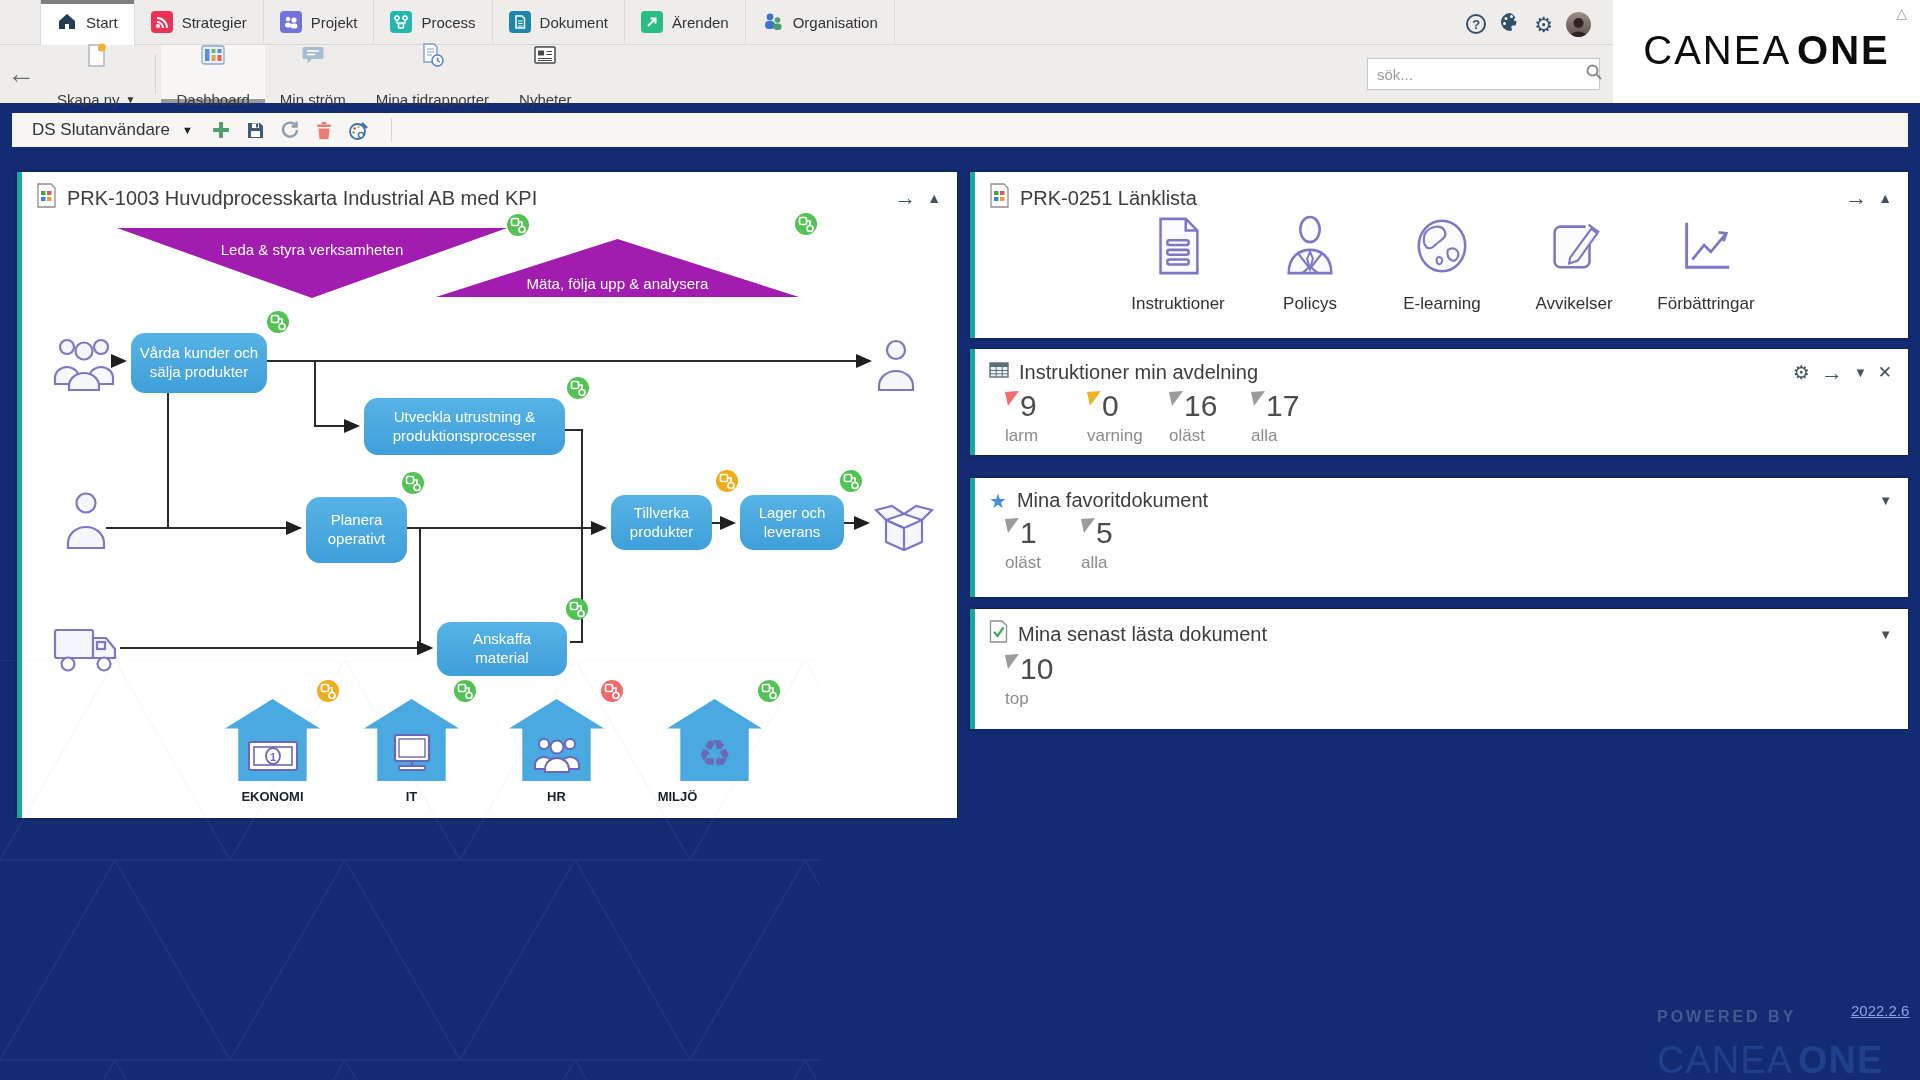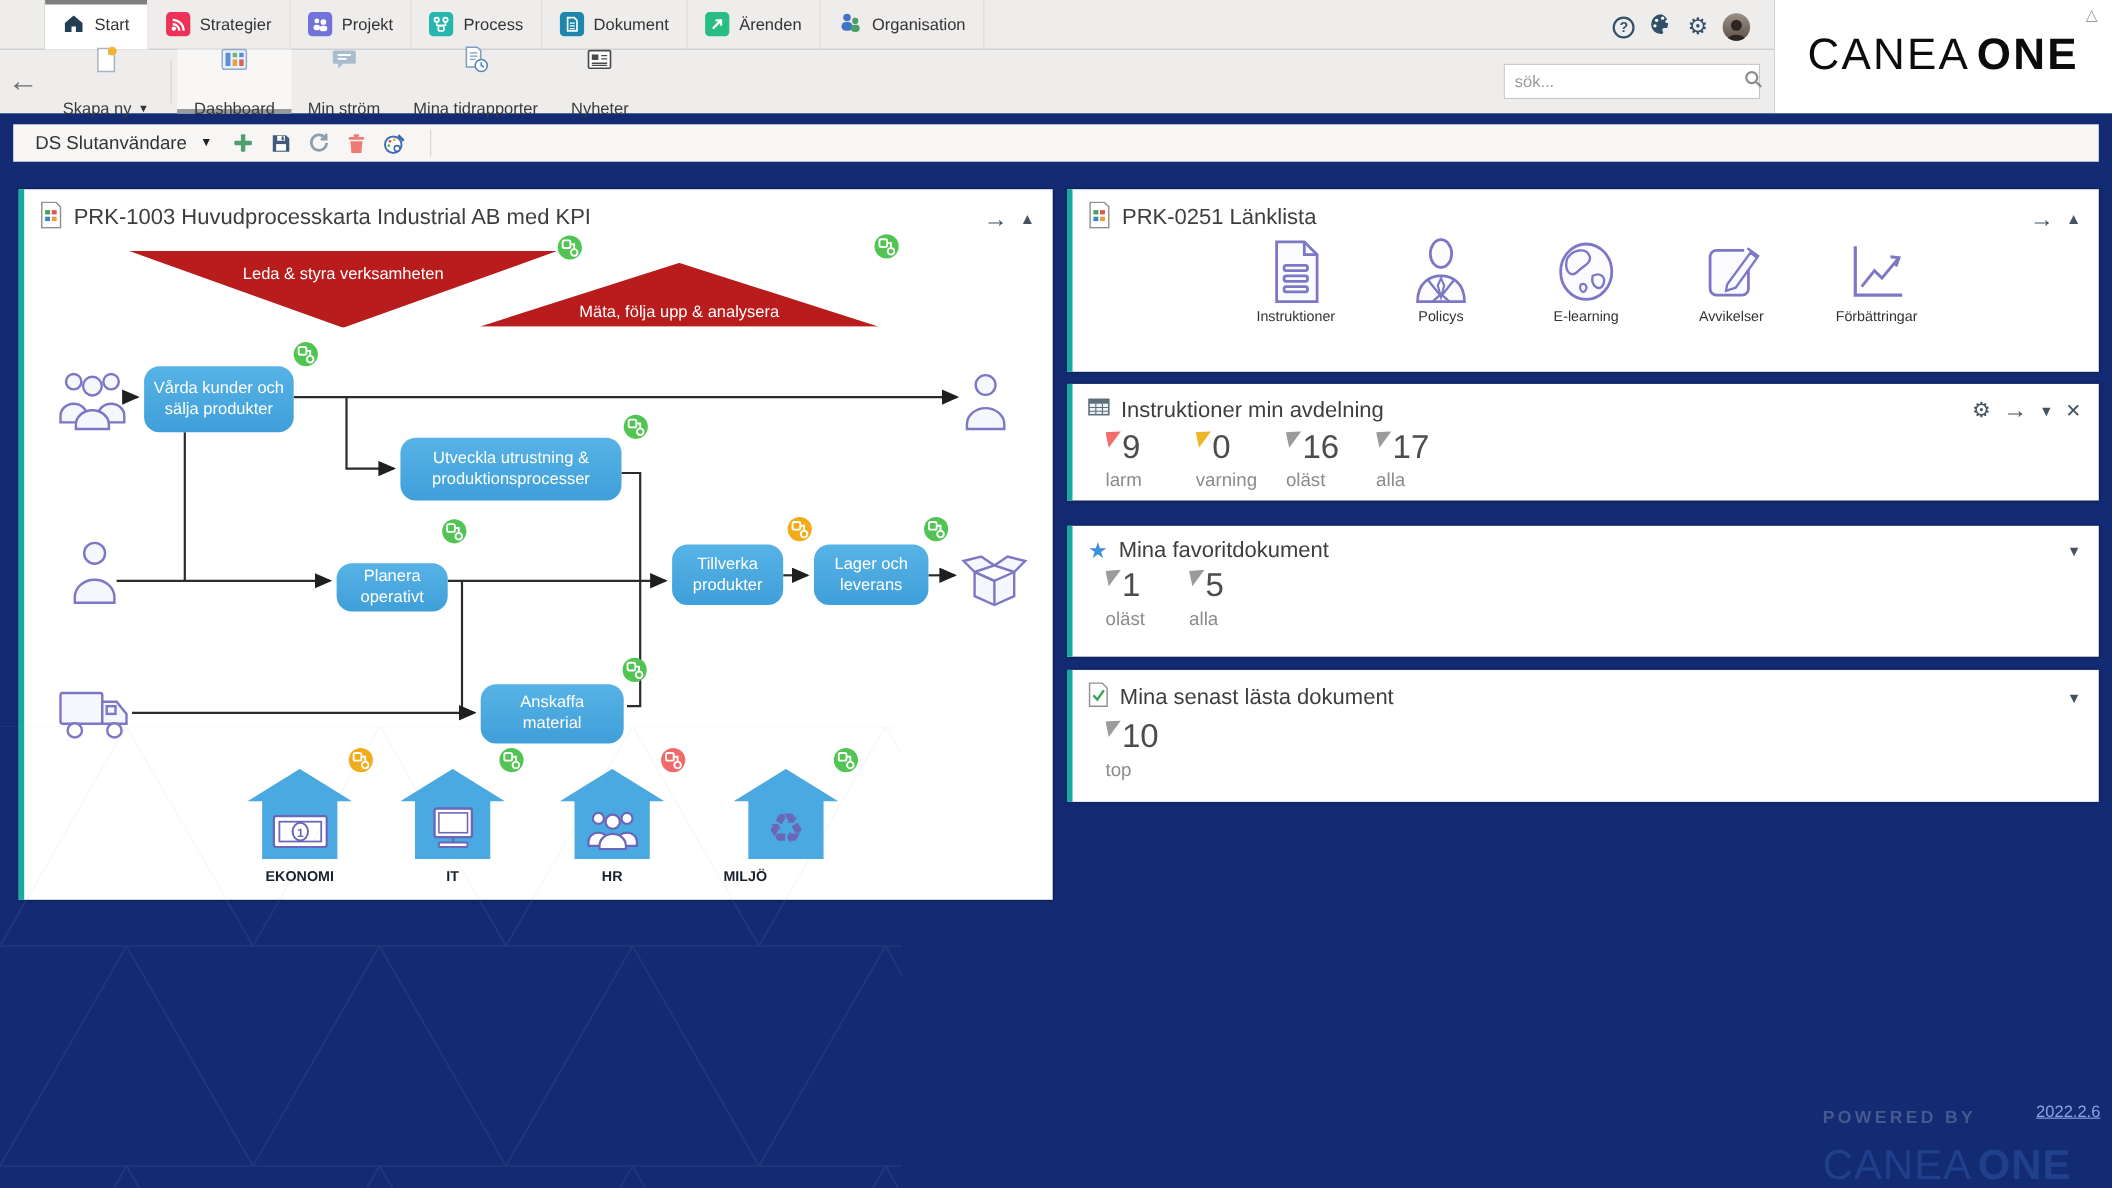--- a/index.html
+++ b/index.html
@@ -69,45 +69,45 @@
 
   #panel-map{left:17px;top:172px;width:940px;height:646px}
   #panel-links{left:970px;top:172px;width:938px;height:166px}
   #panel-instr{left:970px;top:349px;width:938px;height:106px}
   #panel-fav{left:970px;top:478px;width:938px;height:119px}
   #panel-recent{left:970px;top:609px;width:938px;height:120px}
 
   
   .map{position:absolute;inset:0}
   .wires{position:absolute;left:0;top:0}
-  .tri{position:absolute;background:#b91c1c;color:#fff;font-size:15px;display:flex;justify-content:center;text-align:left}
+  .tri{position:absolute;background:#a21caf;color:#fff;font-size:15px;display:flex;justify-content:center;text-align:left}
   #tri-lead{left:95px;top:56px;width:390px;height:70px;clip-path:polygon(0 0,100% 0,50% 100%);align-items:flex-start;padding-top:13px;box-sizing:border-box}
   #tri-measure{left:414px;top:67px;width:363px;height:58px;clip-path:polygon(50% 0,100% 100%,0 100%);align-items:flex-end;padding-bottom:5px;box-sizing:border-box}
   .pbox{position:absolute;background:linear-gradient(180deg,#57b3e6,#3f9fd9);border-radius:14px;color:#fff;
         font-size:15px;display:flex;align-items:center;justify-content:center;text-align:center;
         line-height:1.25;padding:4px 8px;box-sizing:border-box;cursor:pointer}
   #box-varda{left:109px;top:161px;width:136px;height:60px}
   #box-utveckla{left:342px;top:226px;width:201px;height:57px}
-  #box-planera{left:284px;top:340px;width:101px;height:44px}
+  #box-planera{left:284px;top:325px;width:101px;height:66px}
   #box-tillverka{left:589px;top:323px;width:101px;height:55px}
   #box-lager{left:718px;top:323px;width:104px;height:55px}
   #box-anskaffa{left:415px;top:450px;width:130px;height:54px}
   .badge{position:absolute;width:22px;height:22px;border-radius:50%;display:flex;align-items:center;justify-content:center;cursor:pointer}
   .badge.green{background:#52c453}.badge.yellow{background:#f2ac18}.badge.red{background:#f16a6a}
   .map-icon{position:absolute}
   .house{position:absolute;width:95px;height:82px;background:#49a9e0;
          clip-path:polygon(50% 0,100% 36%,86% 36%,86% 100%,14% 100%,14% 36%,0 36%);
          display:flex;align-items:flex-end;justify-content:center;padding-bottom:8px;box-sizing:border-box;cursor:pointer}
   .house-label{position:absolute;width:95px;text-align:center;font-size:13px;font-weight:bold;color:#17212c}
   .recycle-glyph{font-size:38px;color:#6b66b8;line-height:1}
 
   
   .links{display:flex;gap:12px;margin-left:143px;margin-top:-4px}
   .link{width:120px;display:flex;flex-direction:column;align-items:center;cursor:pointer}
-  .link-label{font-size:13px;color:#333;margin-top:2px;white-space:nowrap}
+  .link-label{font-size:17px;color:#333;margin-top:17px;white-space:nowrap}
 
   
   .stats{display:flex;padding:0 0 0 30px}
   .stat{min-width:82px;cursor:pointer}
   .stat-top{display:flex;align-items:flex-start}
   .stat-num{font-size:30px;color:#4c4c4c;line-height:1.0}
   .stat-label{font-size:17px;color:#8b8b8b;margin-top:5px}
   .star-ic{color:#3f8fdd;font-size:20px;line-height:1}
 
   

